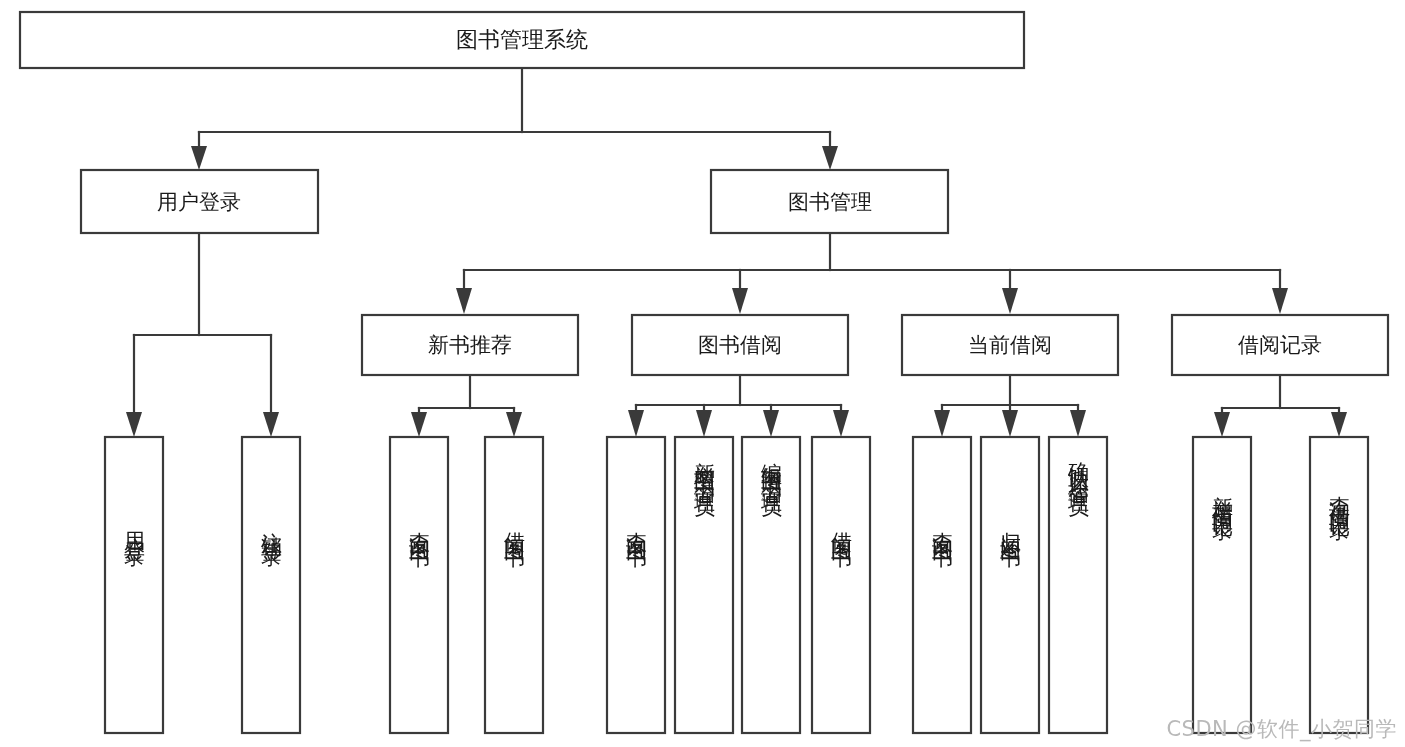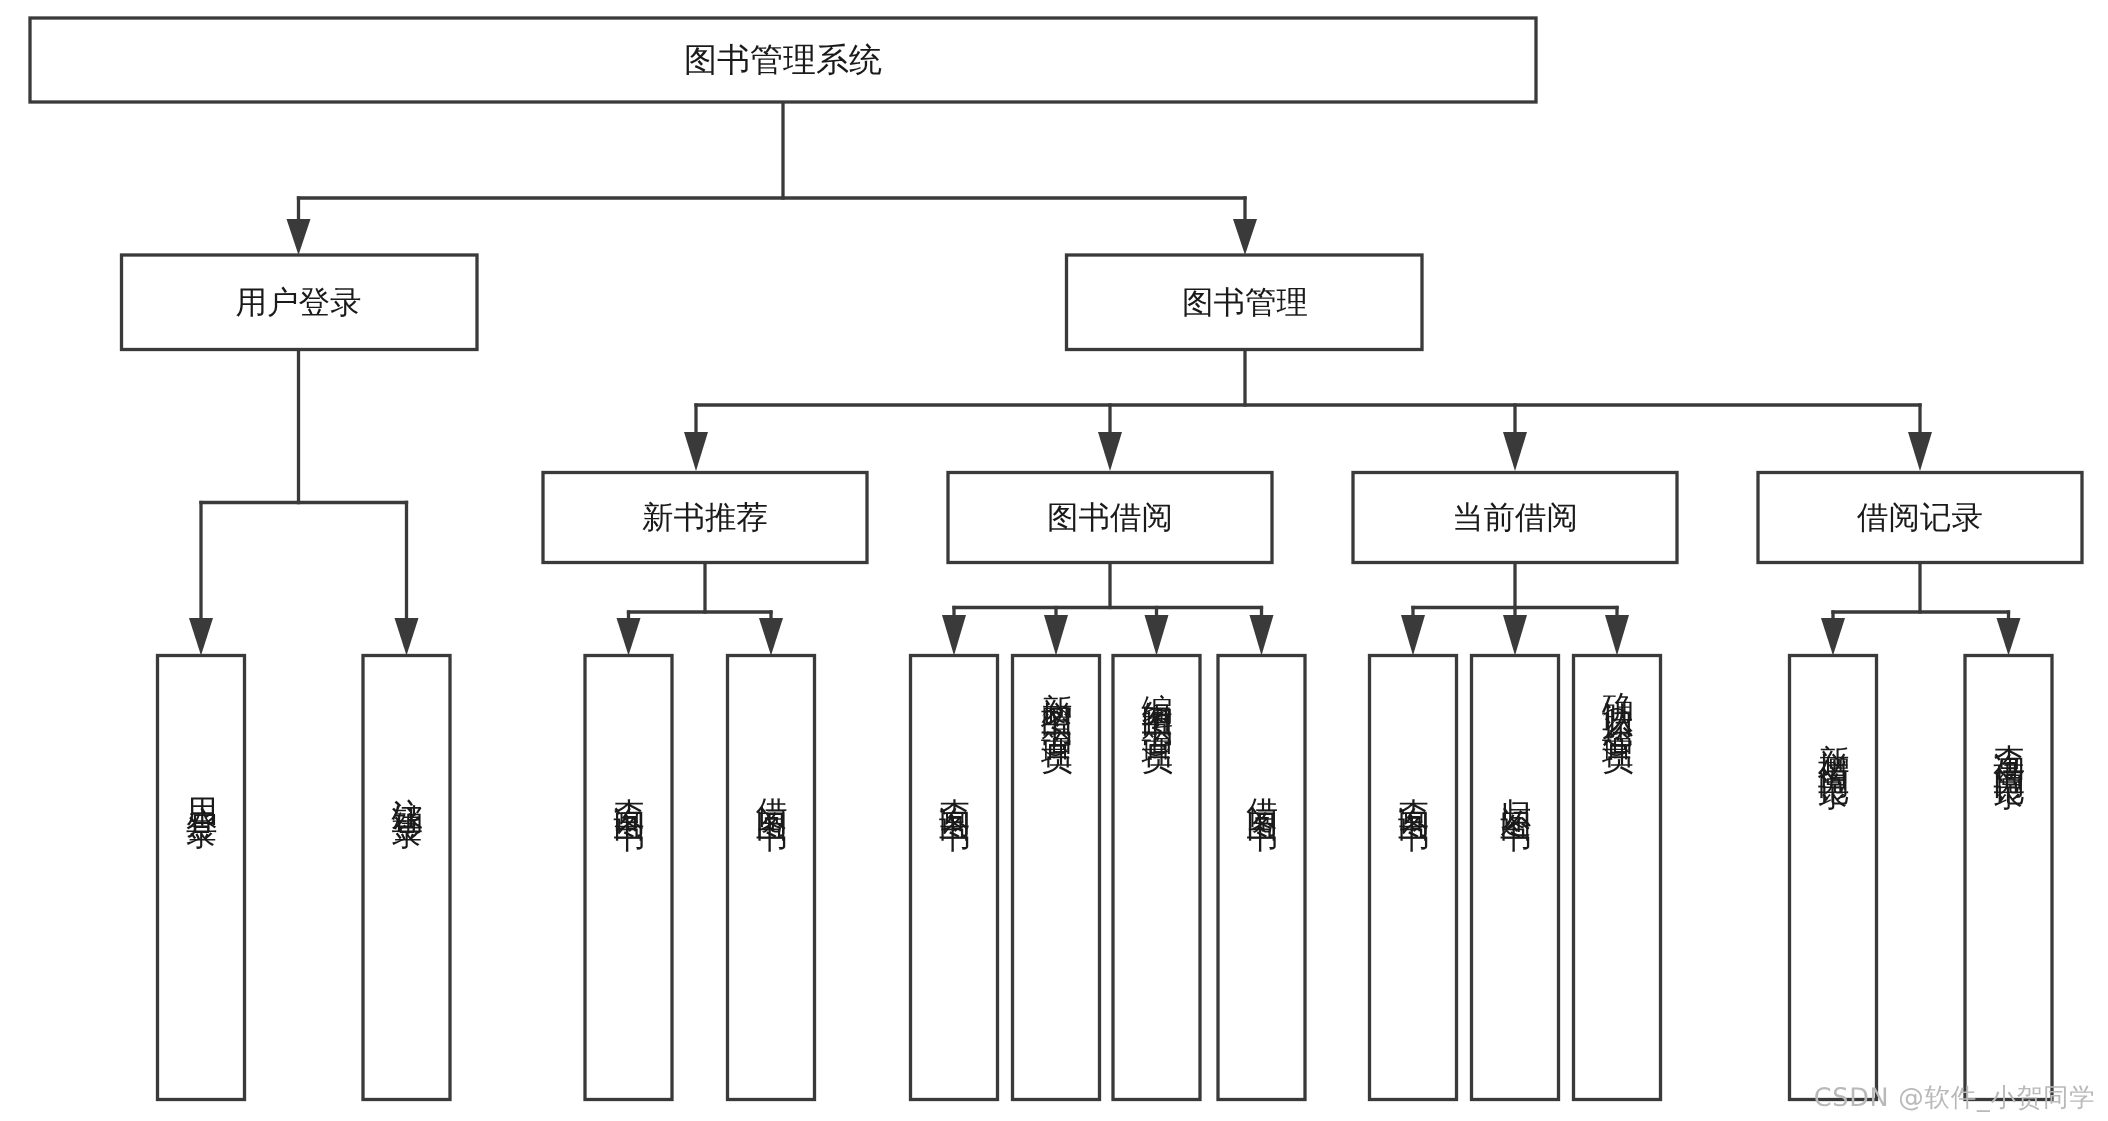--- a/index.html
+++ b/index.html
@@ -68,21 +68,21 @@
     line-height: 1;
     letter-spacing: 5px;
     color: #1a1a1a;
     white-space: nowrap;
   }
   .watermark {
     position: absolute;
     right: 8px;
     bottom: 4px;
     font-family: "DejaVu Sans", "Liberation Sans", sans-serif;
-    font-size: 17px;
+    font-size: 21px;
     color: #b9b9b9;
     white-space: nowrap;
     letter-spacing: 0.5px;
   }
 </style>
 </head>
 <body>
 
 <div id="diagram-root">
 

